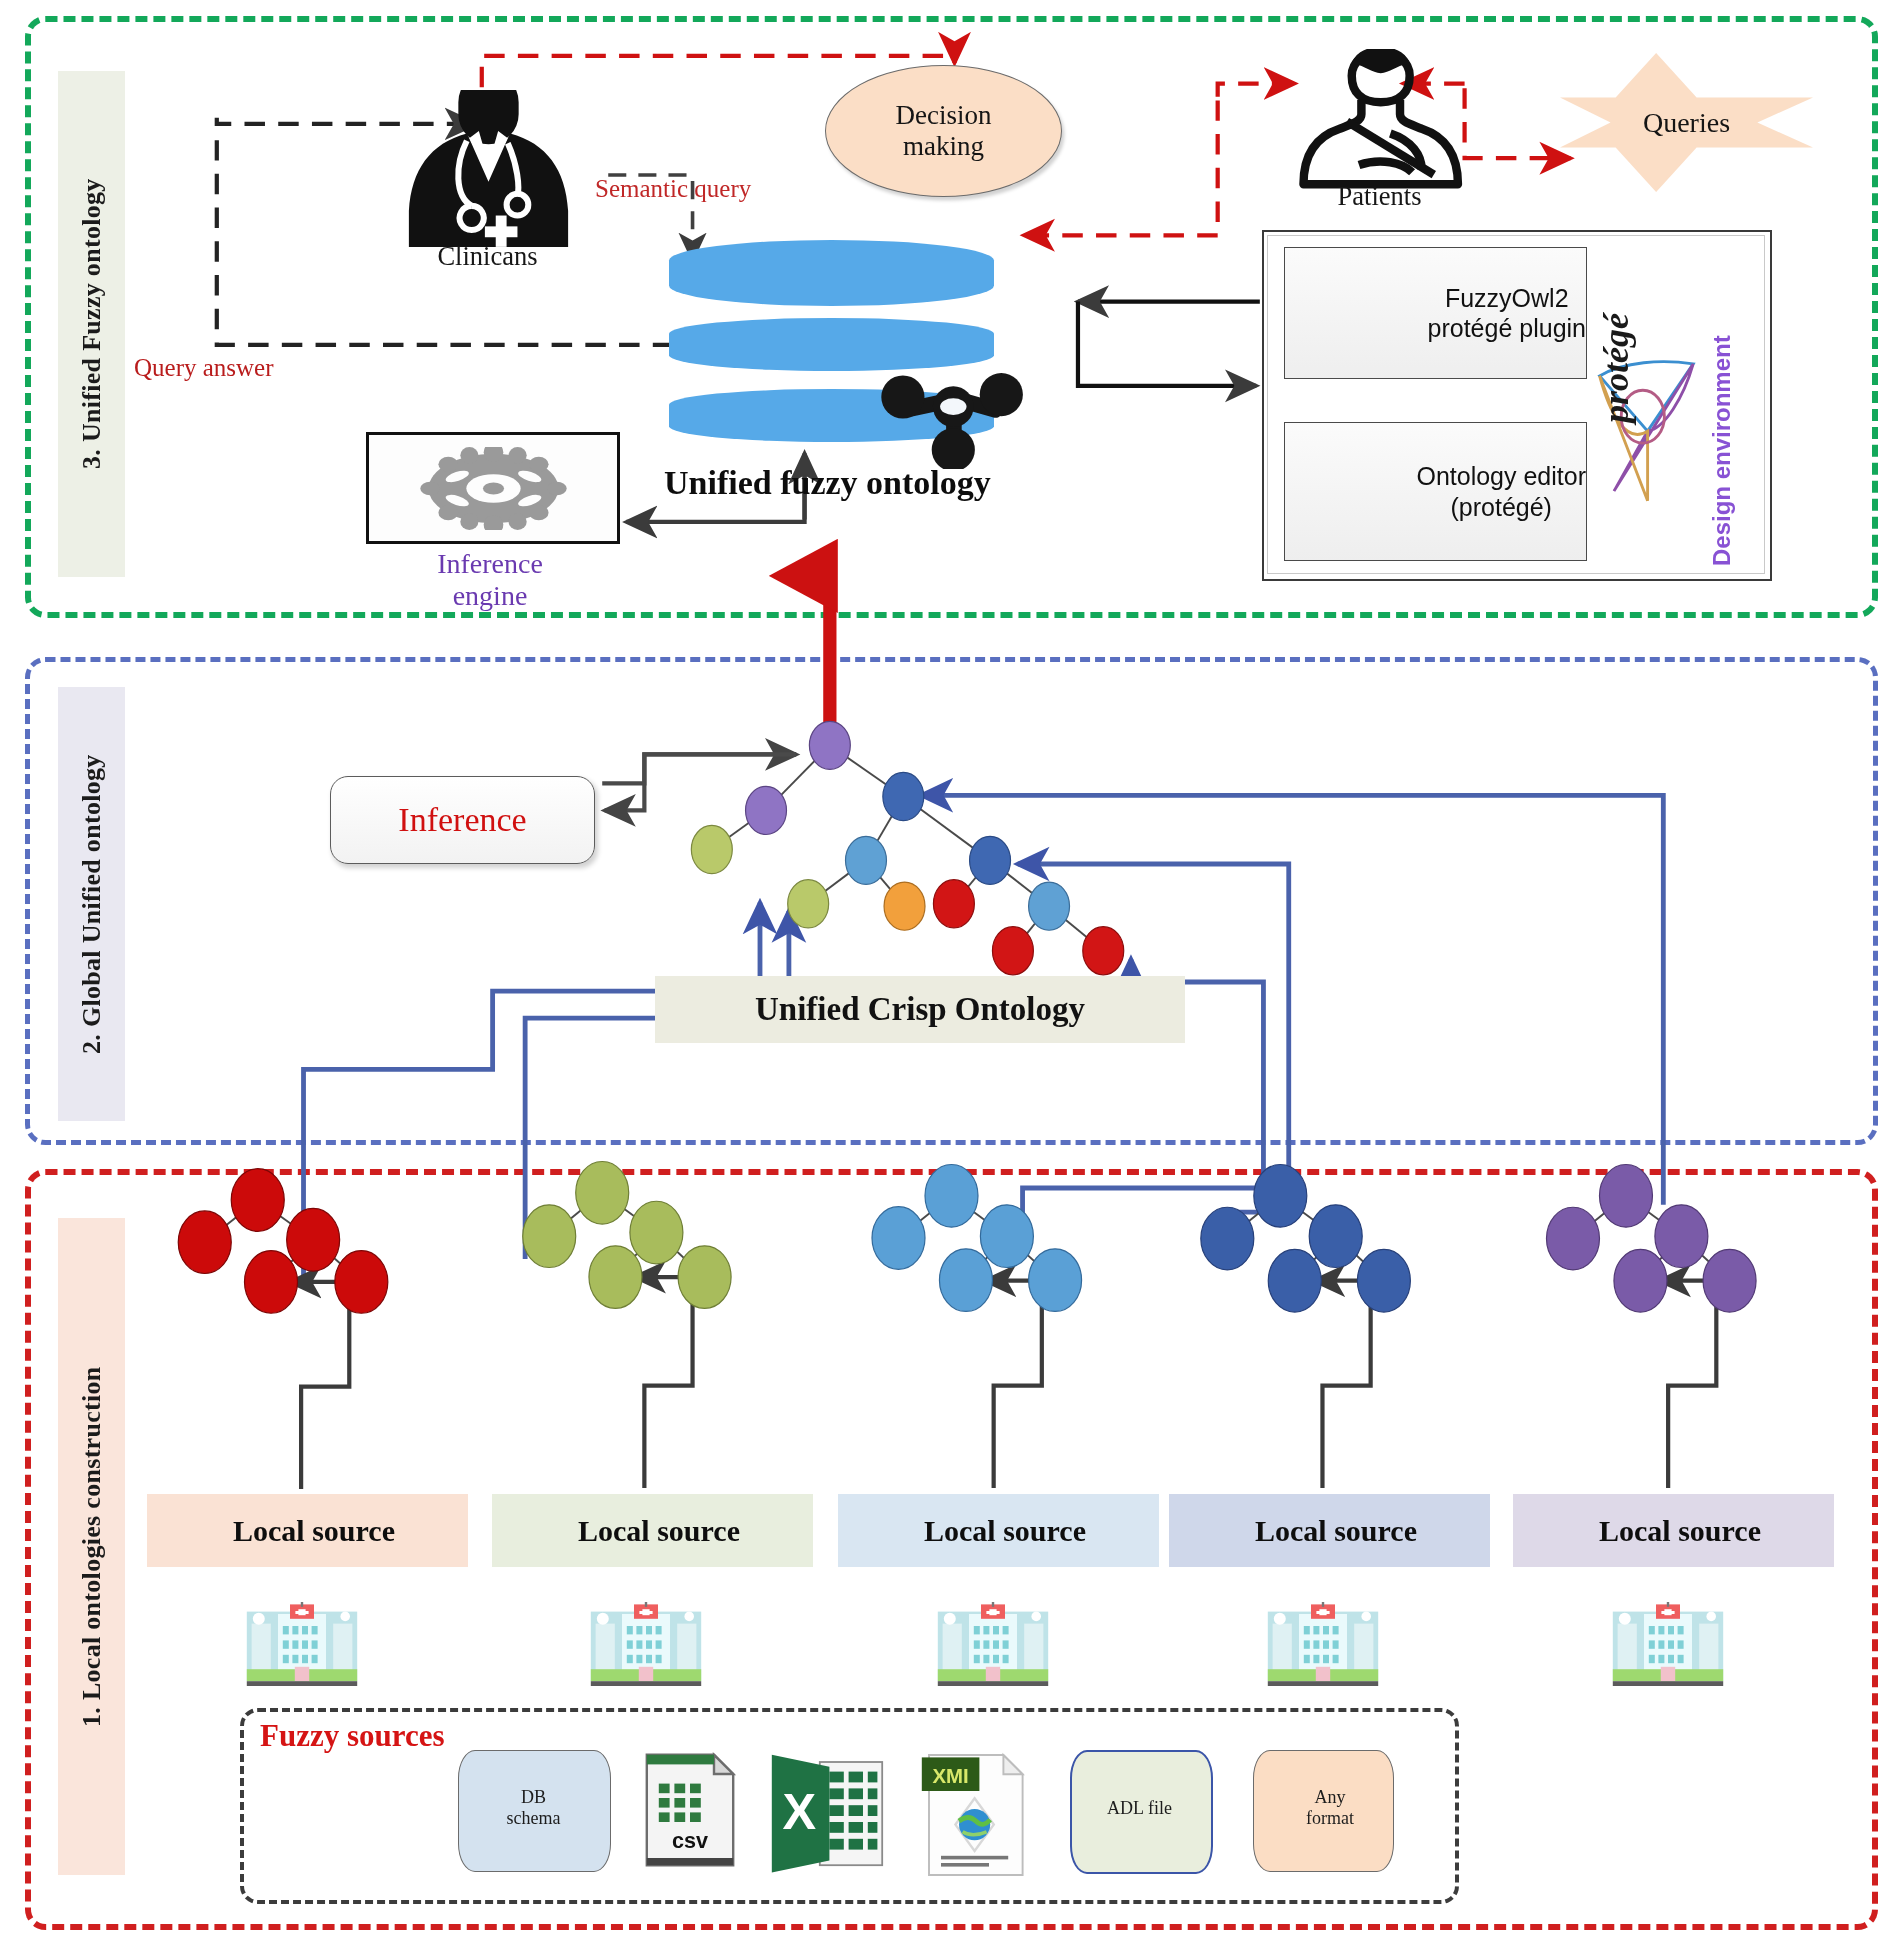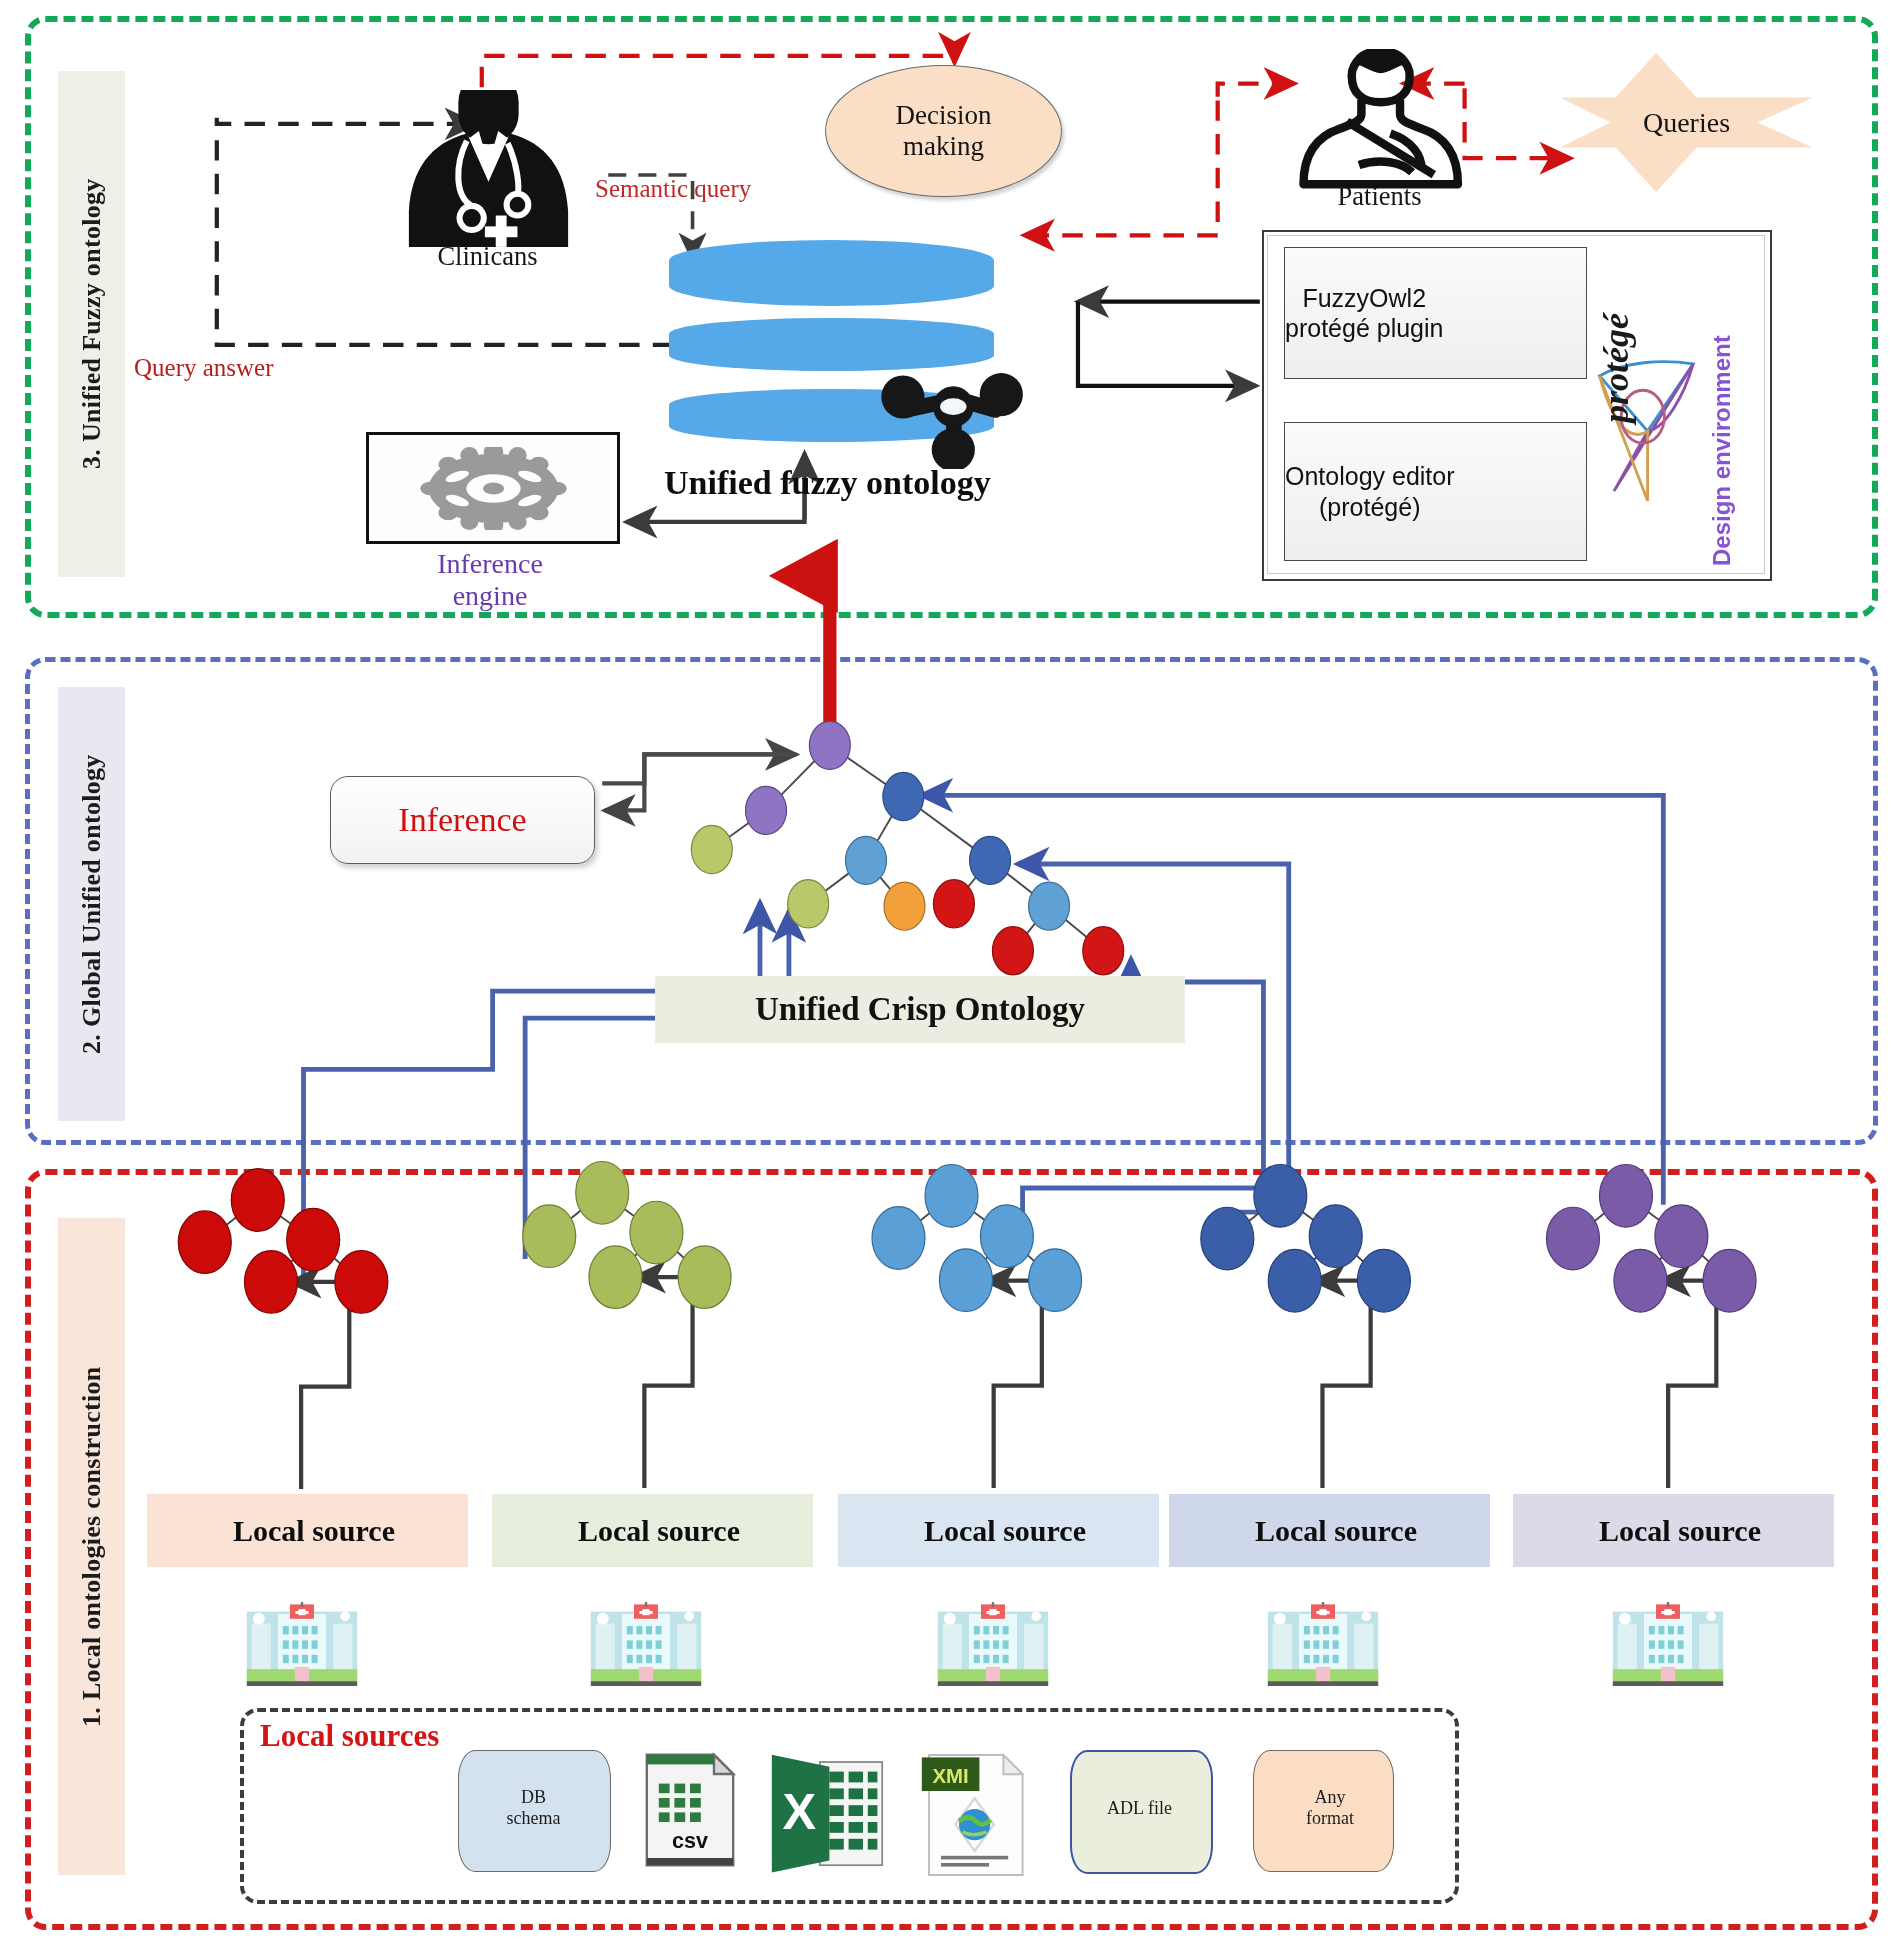--- a/index.html
+++ b/index.html
@@ -58,21 +58,21 @@
   #infbox{position:absolute;left:366px;top:432px;width:248px;height:106px;
      border:3px solid #111;background:#fdfdfd;display:flex;align-items:center;justify-content:center;}
   #gear{width:151px;height:83px;}
 
   
   #design-outer{position:absolute;left:1262px;top:230px;width:506px;height:347px;
      border:2.4px solid #3a3a3a;background:#fff;}
   #design-inner{position:absolute;left:1267px;top:235px;width:496px;height:337px;
      border:0.6px solid #c9c9c9;}
   .pbox{position:absolute;background:linear-gradient(#fbfbfb,#eeeeee);border:1.8px solid #4a4a4a;
-     display:flex;align-items:center;justify-content:flex-start;text-align:center;
+     display:flex;align-items:center;justify-content:flex-end;text-align:center;
      font-family:"Liberation Sans",sans-serif;font-size:25px;color:#111;line-height:1.22;}
   #pbox1{left:1284px;top:247px;width:301px;height:130px;}
   #pbox2{left:1284px;top:422px;width:301px;height:137px;}
   #protege-word{position:absolute;left:1595px;top:313px;
      writing-mode:vertical-rl;transform:rotate(180deg);
      font-family:"Liberation Serif",serif;font-style:italic;font-weight:700;font-size:36px;color:#1a1a1a;}
   #design-env{position:absolute;left:1708px;top:259px;height:307px;
      writing-mode:vertical-rl;transform:rotate(180deg);
      font-family:"Liberation Sans",sans-serif;font-weight:700;font-size:24px;color:#8852d4;}
 
@@ -467,21 +467,21 @@
         <rect x="4" y="56" width="92" height="10" fill="#9ed96f"></rect>
         <rect x="44" y="54" width="12" height="12" fill="#f2c1cb"></rect>
         <rect x="4" y="66" width="92" height="4" fill="#5b5b5b"></rect>
         <circle cx="14" cy="14" r="5" fill="#fff"></circle>
         <circle cx="86" cy="12" r="4" fill="#fff"></circle>
       </g>
     </defs>
   </svg>
 
   <div id="lsbox"></div>
-  <div id="lsbox-title">Local sources</div>
+  <div id="lsbox-title">Fuzzy sources</div>
 
   <div class="fmt" style="left:458px;width:151px;height:120px">
     <div class="cyl" style="width:151px;height:120px;background:#d4e2ef;"></div>
     <div class="cap" style="top:37px;">
       <span>DB</span><br>
       <span>schema</span>
     </div>
   </div>
 
   <div class="fmt" style="left:642px;width:96px;height:120px">

